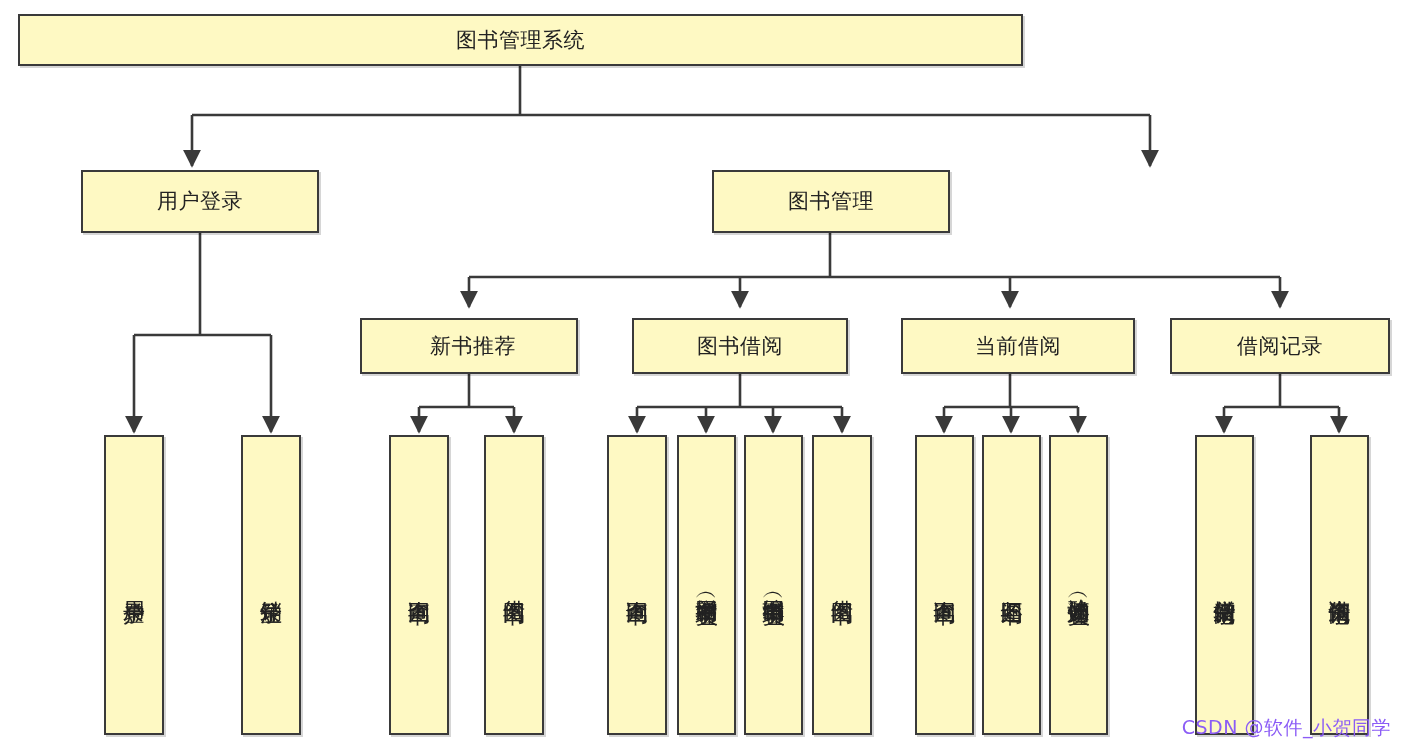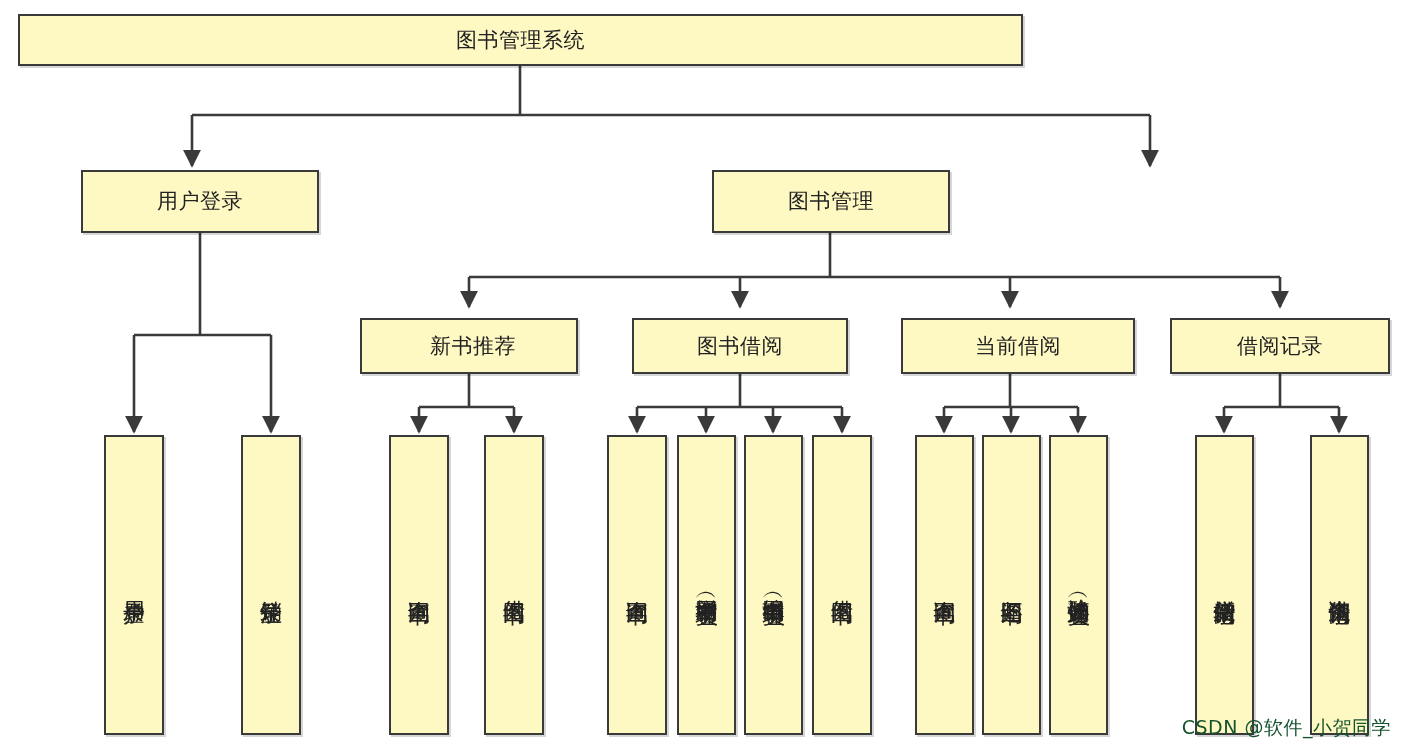--- a/index.html
+++ b/index.html
@@ -53,21 +53,21 @@
     text-align: center;
   }
   .node-v span {
     display: block;
   }
   #watermark {
     position: absolute;
     right: 14px;
     bottom: 6px;
     font-size: 19px;
-    color: #14532d;
+    color: #8b5cf6;
     white-space: nowrap;
     letter-spacing: 0.5px;
   }
 </style>
 </head>
 <body>
 
 <div id="diagram-root">
 
   <svg id="wires" viewBox="0 0 1405 747" xmlns="http://www.w3.org/2000/svg">

